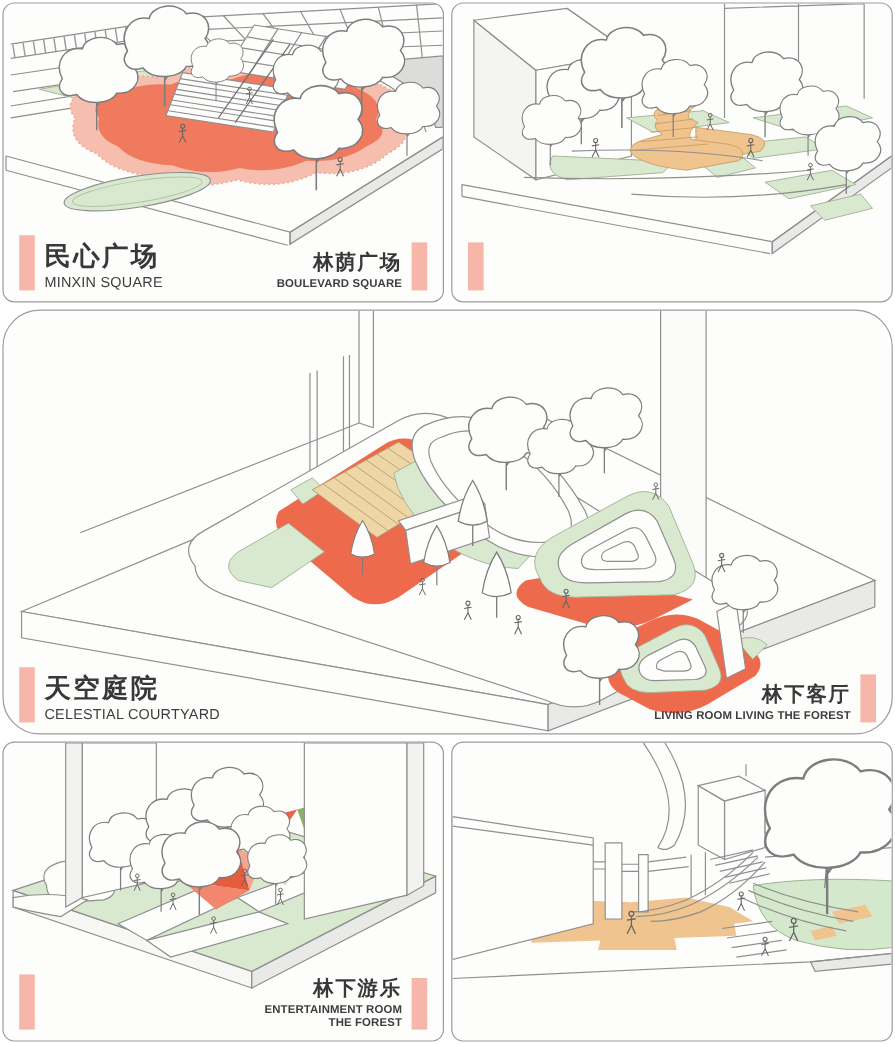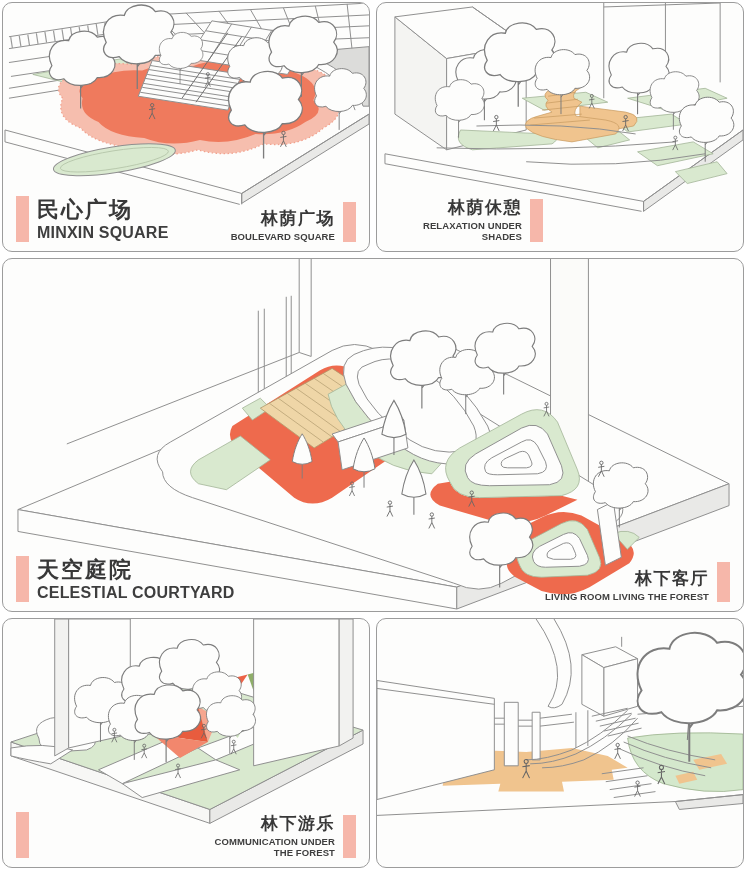--- a/index.html
+++ b/index.html
@@ -6,33 +6,33 @@
   body{font-family:"Liberation Sans","DejaVu Sans",sans-serif;}
   .board{
     width:746px;height:870px;box-sizing:border-box;background:#ffffff;
     display:grid;grid-template-columns:1fr 1fr;grid-template-rows:250px 354px 250px;
     gap:6px;padding:2px;
   }
   .panel{
     position:relative;background:#fdfdfc;border:1.5px solid #9c9c9c;border-radius:10px;
     overflow:hidden;box-sizing:border-box;
   }
-  .panel.wide{grid-column:1 / span 2;}
+  .panel.wide{grid-column:1 / span 2;border-radius:31px;}
   .art{position:absolute;inset:0;}
   .art svg{width:100%;height:100%;display:block;}
   .labelbar{
     position:absolute;left:0;right:0;bottom:9px;display:flex;justify-content:space-between;
     align-items:flex-end;padding:0 13px;pointer-events:none;
   }
   .lgroup{display:flex;align-items:stretch;gap:8px;}
   .accent{width:13px;background:#f6b7aa;flex:0 0 13px;}
   .lgroup.left .accent{min-height:46px;}
   .lgroup.right .accent{min-height:40px;}
   .ttl-zh{font-size:22px;font-weight:700;color:#383838;line-height:1.08;letter-spacing:2px;white-space:nowrap;}
-  .ttl-en{font-size:16px;font-weight:700;color:#3e3e3e;letter-spacing:0.2px;margin-top:2px;white-space:nowrap;}
+  .ttl-en{font-size:12px;font-weight:400;color:#3e3e3e;letter-spacing:0.2px;margin-top:2px;white-space:nowrap;}
   .tag-texts{display:flex;flex-direction:column;justify-content:flex-end;align-items:flex-end;}
   .tag-zh{font-size:17px;font-weight:700;color:#383838;line-height:1.1;letter-spacing:1.5px;white-space:nowrap;}
   .tag-en{font-size:9.5px;font-weight:700;color:#3e3e3e;letter-spacing:0.1px;margin-top:2px;text-align:right;max-width:132px;}
   .lt-texts{display:flex;flex-direction:column;justify-content:flex-end;}
   
   .ln{stroke:#8f8f8f;stroke-width:1;fill:none;}
   .lnd{stroke:#707070;stroke-width:1;fill:none;}
   .wfill{fill:#fdfdfc;stroke:#8f8f8f;stroke-width:1;}
   .gray{fill:#e9e9e7;stroke:#8f8f8f;stroke-width:1;}
   .green{fill:#d9e9cf;stroke:#a3b597;stroke-width:0.8;}
@@ -186,24 +186,20 @@
         <g>
           <use href="#person" transform="translate(120,122)"></use>
           <use href="#person" transform="translate(250,122)"></use>
           <use href="#person" transform="translate(300,142) scale(0.9)"></use>
           <use href="#person" transform="translate(216,100) scale(0.9)"></use>
         </g>
       </svg>
     </div>
     <div class="labelbar">
       <div class="lgroup right">
-        <div class="tag-texts">
-          <div class="tag-zh">林荫休憩</div>
-          <div class="tag-en">RELAXATION UNDER SHADES</div>
-        </div>
         <span class="accent"></span>
       </div>
     </div>
   </section>
 
   <section class="panel wide">
     <div class="art">
       <svg viewBox="0 0 742 354" preserveAspectRatio="none">
 
         <g>
@@ -357,21 +353,21 @@
         </g>
       </svg>
     </div>
     <div class="labelbar">
       <div class="lgroup left">
         <span class="accent"></span>
       </div>
       <div class="lgroup right">
         <div class="tag-texts">
           <div class="tag-zh">林下游乐</div>
-          <div class="tag-en" style="max-width:128px;">COMMUNICATION UNDER THE FOREST</div>
+          <div class="tag-en" style="max-width:128px;">ENTERTAINMENT ROOM THE FOREST</div>
         </div>
         <span class="accent"></span>
       </div>
     </div>
   </section>
 
   <section class="panel">
     <div class="art">
       <svg viewBox="0 0 368 250" preserveAspectRatio="none">
 

